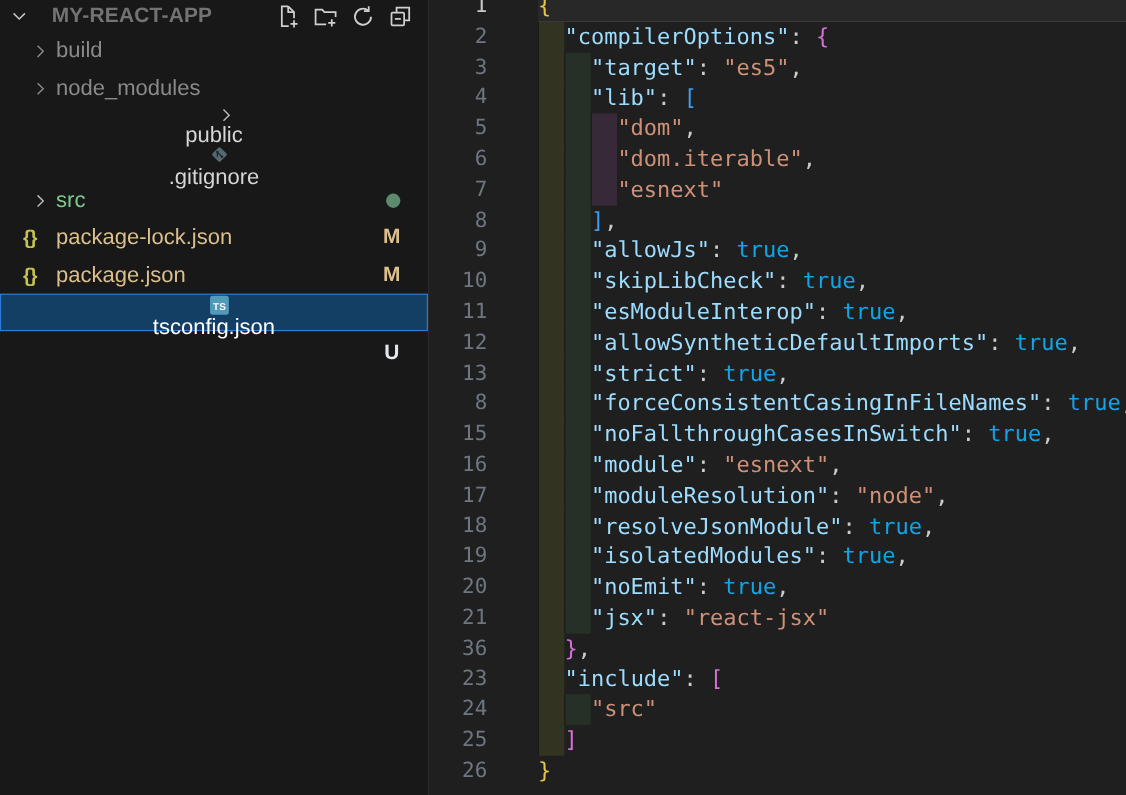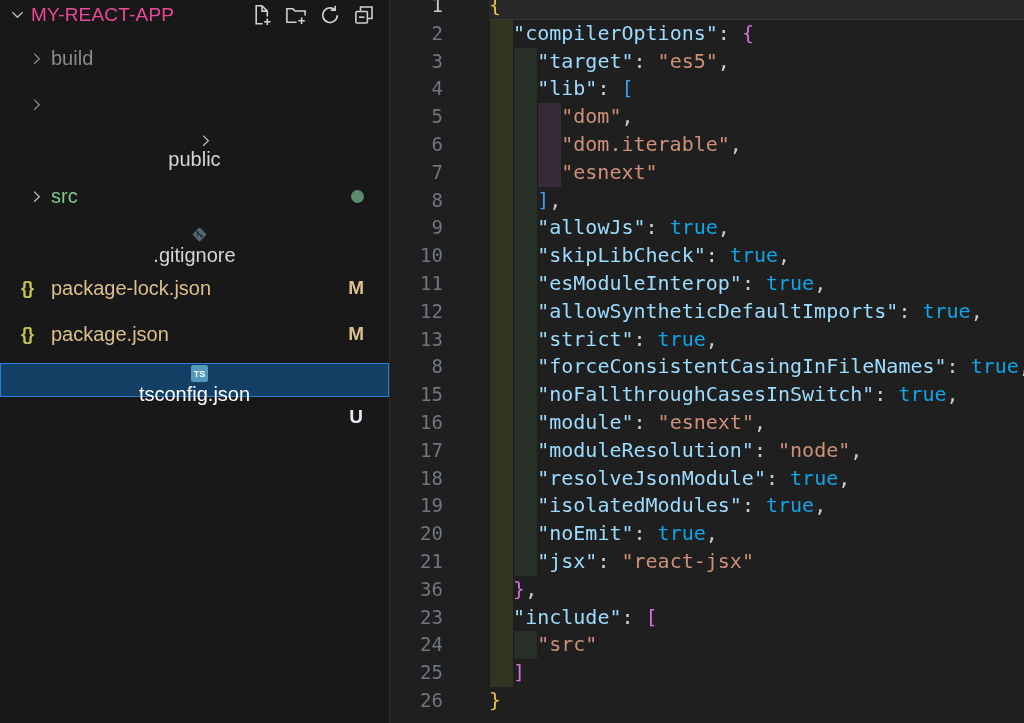--- a/index.html
+++ b/index.html
@@ -4,29 +4,29 @@
 <style>
   html,body{margin:0;padding:0;background:#1f1f1f;}
   .app{width:1024px;height:723px;overflow:hidden;display:flex;
        font-family:"Liberation Sans",sans-serif;-webkit-font-smoothing:antialiased;}
 
   
   .sidebar{width:389px;flex:none;background:#181818;border-right:1px solid #2b2b2b;
            color:#d5d5d5;position:relative;}
   .section-header{height:29px;display:flex;align-items:center;padding-left:9px;}
   .section-header .chev{width:16px;height:16px;display:flex;align-items:center;justify-content:center;color:#c7c7c7;}
-  .section-header .title{font-weight:400;font-size:19px;letter-spacing:.2px;margin-left:6px;color:#ec4899;white-space:nowrap;}
+  .section-header .title{font-weight:700;font-size:19px;letter-spacing:.2px;margin-left:22px;color:#737373;white-space:nowrap;}
   .actions{margin-left:auto;display:flex;gap:8px;padding-right:12px;}
   .action-btn{width:26px;height:26px;display:flex;align-items:center;justify-content:center;
               background:none;border:none;padding:0;cursor:pointer;border-radius:5px;}
   .action-btn svg{display:block;}
 
   .tree{display:flex;flex-direction:column;}
   .row{height:34px;display:flex;align-items:center;box-sizing:border-box;
-       font-size:20px;cursor:pointer;position:relative;margin-top:12px;}
+       font-size:20px;cursor:pointer;position:relative;}
   .row .slot{width:30px;margin-left:21px;flex:none;display:flex;align-items:center;justify-content:flex-start;}
   .row.folder .slot{justify-content:center;}
   .row .label{white-space:nowrap;}
   .row.ignored{color:#8a8a8a;}
   .row.normal{color:#d6d6d6;flex-direction:column;}
   .row.untracked .label{color:#7fc98f;}
   .row.modified .label{color:#dcbf8c;}
   .row.selected{background:#143f64;border:1px solid #2f7cd4;}
   .row.selected .label{color:#ffffff;}
   .chevr{color:#b9b9b9;display:flex;}
@@ -110,54 +110,55 @@
           <span class="label">build</span>
         </div>
         <div class="row folder ignored">
           <span class="slot">
             <span class="chevr">
               <svg width="15" height="15" viewBox="0 0 16 16">
                 <path d="M5.5 2.8 11 8.2l-5.5 5.4" fill="none" stroke="currentColor" stroke-width="1.4"></path>
               </svg>
             </span>
           </span>
+          <span class="label">node_modules</span>
         </div>
         <div class="row folder normal">
           <span class="slot">
             <span class="chevr">
               <svg width="15" height="15" viewBox="0 0 16 16">
                 <path d="M5.5 2.8 11 8.2l-5.5 5.4" fill="none" stroke="currentColor" stroke-width="1.4"></path>
               </svg>
             </span>
           </span>
           <span class="label">public</span>
-        </div>
-        <div class="row folder untracked">
-          <span class="slot">
-            <span class="chevr">
-              <svg width="15" height="15" viewBox="0 0 16 16">
-                <path d="M5.5 2.8 11 8.2l-5.5 5.4" fill="none" stroke="currentColor" stroke-width="1.4"></path>
-              </svg>
-            </span>
-          </span>
-          <span class="label">src</span>
-          <span class="dotbadge"></span>
         </div>
         <div class="row file normal">
           <span class="slot">
             <svg width="19" height="19" viewBox="0 0 20 20">
               <rect x="4.6" y="4.6" width="10.8" height="10.8" rx="1.6" transform="rotate(45 10 10)" fill="#55676f"></rect>
               <circle cx="8" cy="7.6" r="1.2" fill="#1c2227"></circle>
               <circle cx="12.4" cy="12" r="1.2" fill="#1c2227"></circle>
               <path d="M8.6 8.4l3 3" stroke="#1c2227" stroke-width="1.1"></path>
               <path d="M8 8.8v3.4" stroke="#1c2227" stroke-width="1.1"></path>
             </svg>
           </span>
           <span class="label">.gitignore</span>
         </div>
+        <div class="row folder untracked">
+          <span class="slot">
+            <span class="chevr">
+              <svg width="15" height="15" viewBox="0 0 16 16">
+                <path d="M5.5 2.8 11 8.2l-5.5 5.4" fill="none" stroke="currentColor" stroke-width="1.4"></path>
+              </svg>
+            </span>
+          </span>
+          <span class="label">src</span>
+          <span class="dotbadge"></span>
+        </div>
         <div class="row file modified">
           <span class="slot">
             <span class="braces">{}</span>
           </span>
           <span class="label">package-lock.json</span>
           <span class="badge m">M</span>
         </div>
         <div class="row file modified">
           <span class="slot">
             <span class="braces">{}</span>

